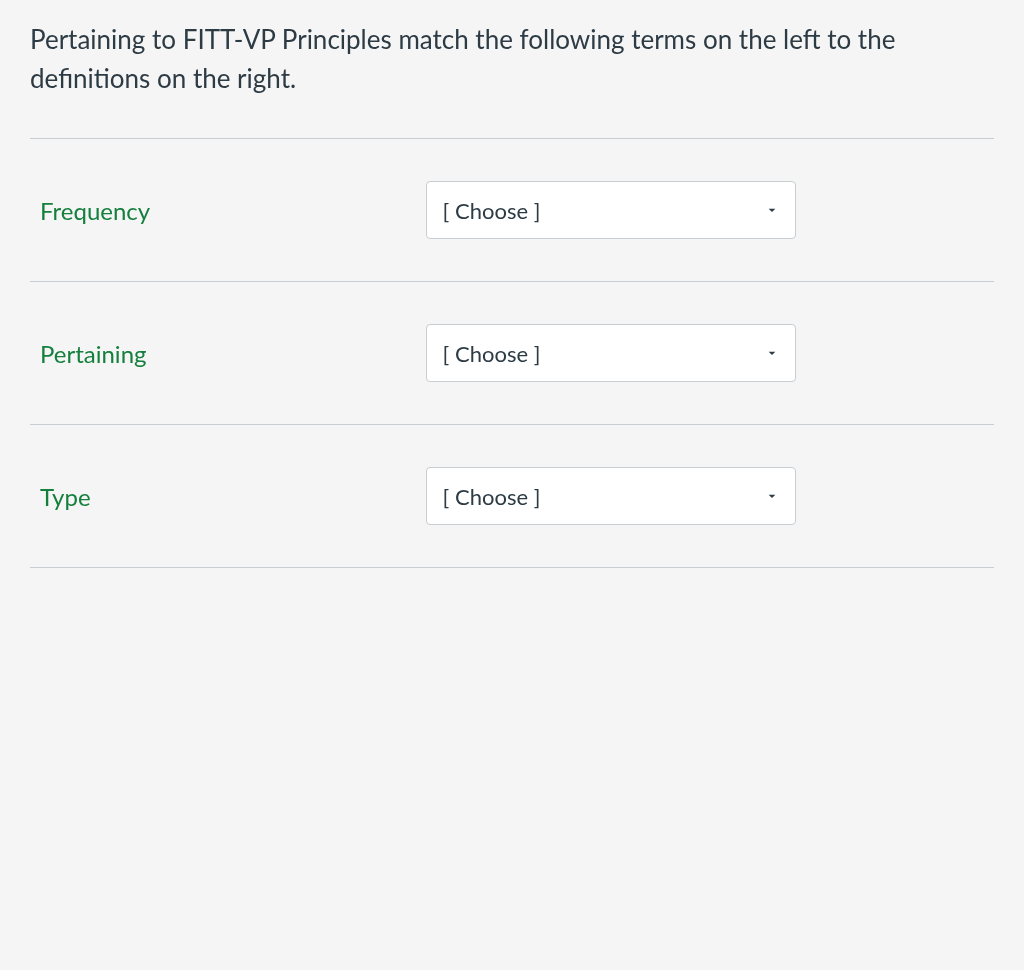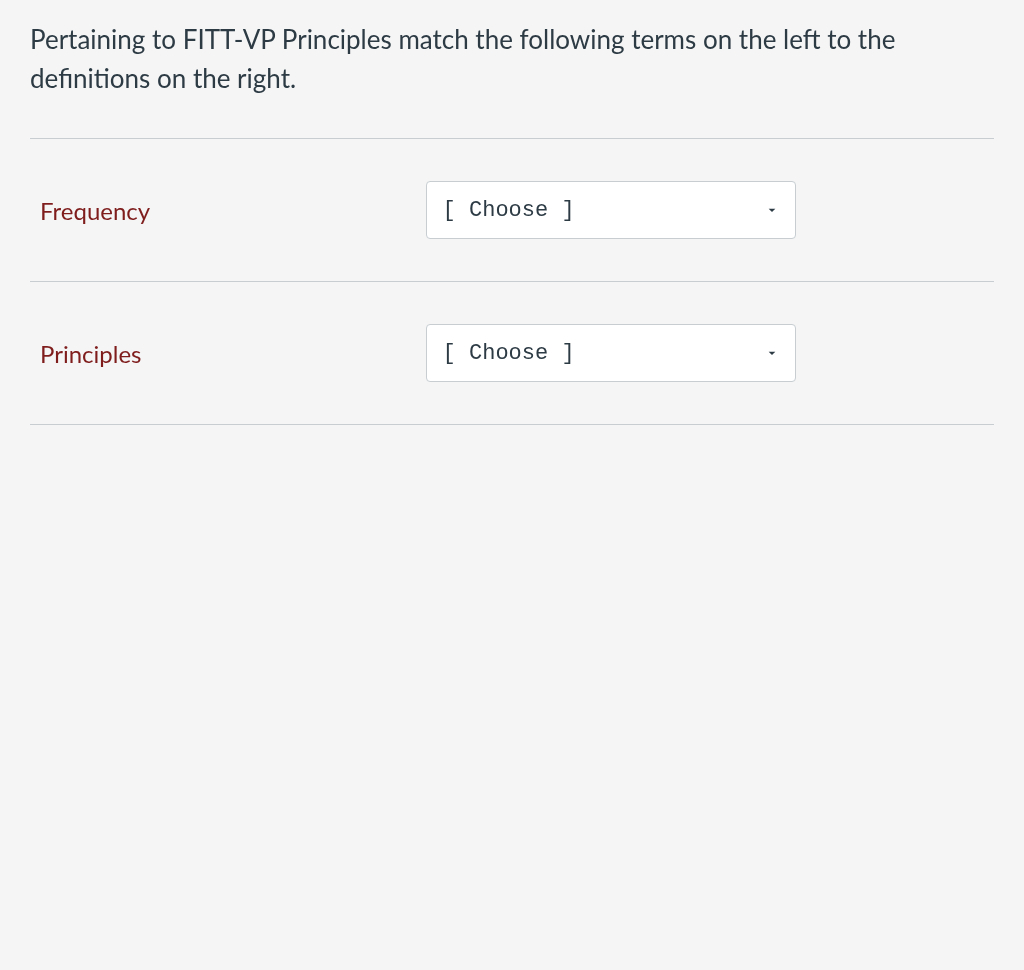--- a/index.html
+++ b/index.html
@@ -36,27 +36,26 @@
     .matching-row td {
       padding: 42px 10px;
       vertical-align: middle;
     }
     .term-cell {
       width: 40%;
       padding-left: 10px !important;
     }
     .term-label {
       font-size: 24px;
-      color: #7f1d1d;
+      color: #15803d;
       font-weight: 400;
       text-align: right;
     }
     .select-cell {
       width: 60%;
-      font-family: Liberation Mono, monospace;
     }
     .select-wrapper {
       position: relative;
       display: inline-block;
       width: 370px;
     }
     .custom-select {
       width: 100%;
       height: 58px;
       padding: 10px 44px 10px 16px;
@@ -120,34 +119,51 @@
               <svg viewBox="0 0 24 24">
                   <path d="M7 10l5 5 5-5z"></path>
                 </svg>
             </span>
           </div>
         </td>
       </tr>
 
       <tr class="matching-row">
         <td class="term-cell">
-          <span class="term-label">Principles</span>
+          <span class="term-label">Pertaining</span>
         </td>
         <td class="select-cell">
           <div class="select-wrapper">
             <select class="custom-select">
               <option>[ Choose ]</option>
             </select>
             <span class="chevron-icon">
               <svg viewBox="0 0 24 24">
                   <path d="M7 10l5 5 5-5z"></path>
                 </svg>
             </span>
           </div>
         </td>
       </tr>
 
 
+      <tr class="matching-row">
+        <td class="term-cell">
+          <span class="term-label">Type</span>
+        </td>
+        <td class="select-cell">
+          <div class="select-wrapper">
+            <select class="custom-select">
+              <option>[ Choose ]</option>
+            </select>
+            <span class="chevron-icon">
+              <svg viewBox="0 0 24 24">
+                  <path d="M7 10l5 5 5-5z"></path>
+                </svg>
+            </span>
+          </div>
+        </td>
+      </tr>
 
 
     </tbody>
   </table>
 </div>
 
 </body></html>

